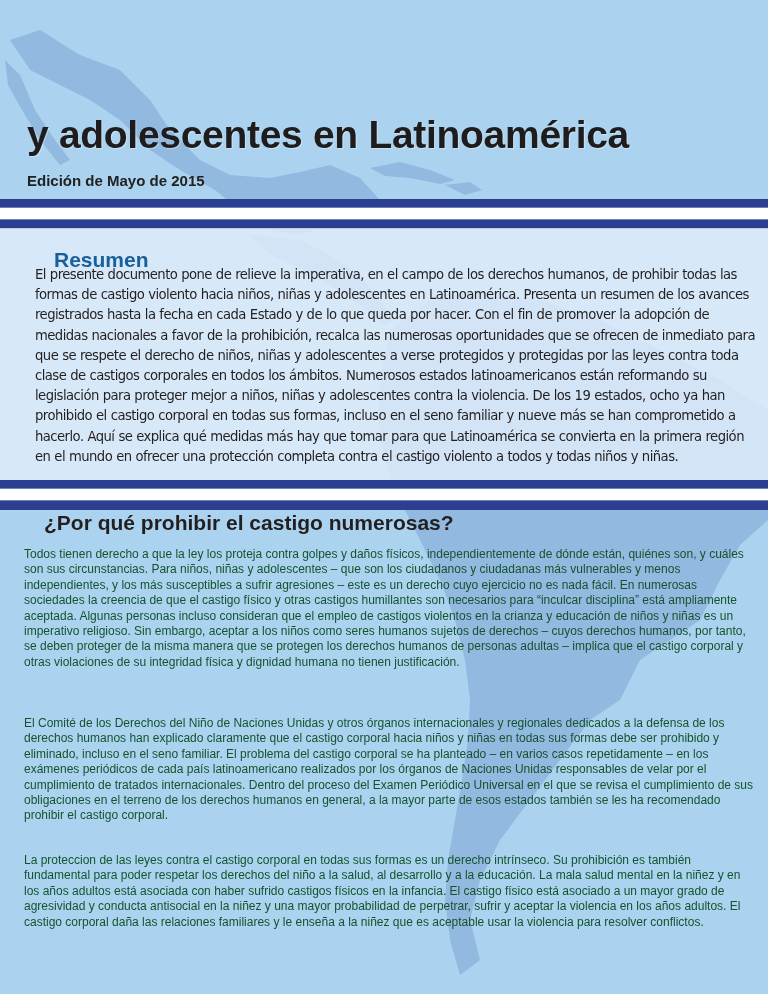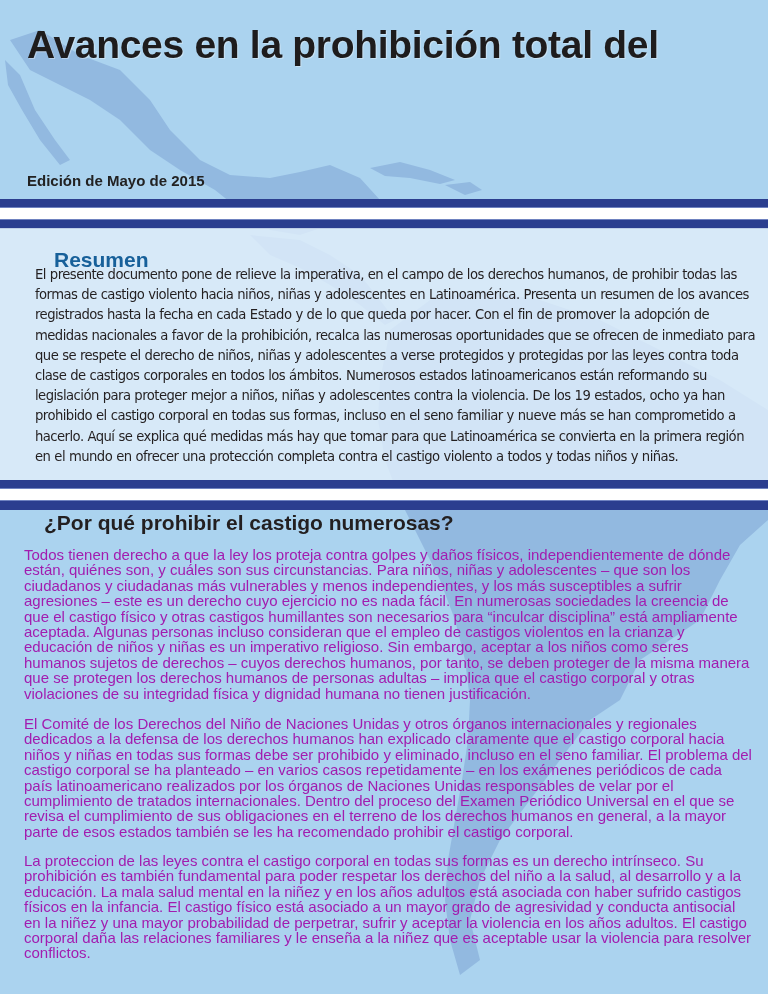--- a/index.html
+++ b/index.html
@@ -37,22 +37,22 @@
       position: absolute; left: 23px; top: 253px; width: 725px; margin: 12px;
       font-family: "DejaVu Sans", sans-serif; font-size: 13.2px; line-height: 20.2px;
       color: #231f20; letter-spacing: -0.55px; word-spacing: 0.3px;
     }
     .section-heading {
       position: absolute; left: 44px; top: 511px; margin: 0;
       font-weight: bold; font-size: 21px; color: #231f20;
     }
     .para {
       position: absolute; left: 24px; width: 730px; margin: 0;
-      font-family: "Liberation Sans", sans-serif; font-size: 15px; line-height: 15.4px;
-      color: #a21caf;
+      font-family: "Liberation Sans", sans-serif; font-size: 12px; line-height: 15.4px;
+      color: #14532d;
     }
   </style>
 </head>
 <body>
 
 <svg class="map-layer" viewBox="0 0 768 994" xmlns="http://www.w3.org/2000/svg">
   <g fill="#92b9e0">
 
     <path d="M10 40 L40 30 L80 55 L120 70 L150 100 L170 130 L200 160 L230 175 L270 178 L300 172 L330 165 L360 178 L380 200 L360 215 L330 225 L300 235 L270 230 L240 210 L215 190 L180 170 L150 150 L120 120 L90 100 L60 85 L30 70 Z"></path>
     <path d="M5 60 L20 75 L35 110 L55 140 L70 160 L60 165 L40 140 L22 110 L8 85 Z"></path>
@@ -62,22 +62,23 @@
 
     <path d="M250 235 L300 240 L330 255 L360 275 L380 300 L395 320 L385 325 L360 305 L330 285 L300 268 L270 255 Z"></path>
 
     <path d="M390 330 L430 300 L480 290 L540 300 L600 320 L660 350 L720 380 L768 410 L768 520 L740 545 L720 580 L700 620 L670 640 L640 660 L620 700 L590 720 L560 760 L530 800 L500 840 L480 880 L470 920 L480 960 L460 975 L450 940 L445 900 L448 860 L455 820 L462 780 L468 740 L470 700 L465 660 L455 620 L440 580 L420 540 L400 500 L385 460 L378 420 L380 380 Z"></path>
   </g>
 </svg>
 
 <div class="content">
 
   <h1 class="title">
-    <span>Avances en la prohibición total del</span><br>
     <br>
+    <br>
+    <span>y adolescentes en Latinoamérica</span>
   </h1>
 
   <p class="edition">Edición de Mayo de 2015</p>
 
   <div class="stripes" style="top:199px;">
     <div class="b1"></div>
     <div class="w"></div>
     <div class="b2"></div>
   </div>
 

